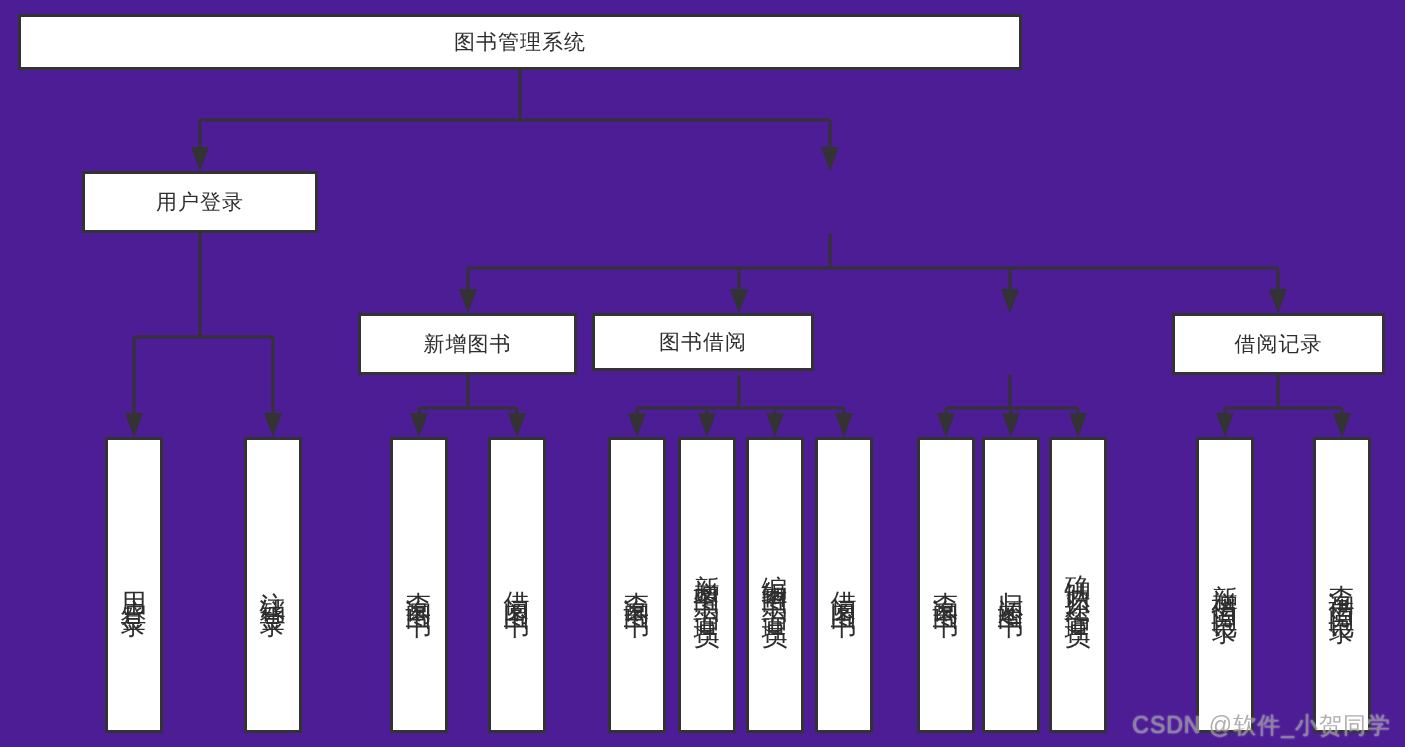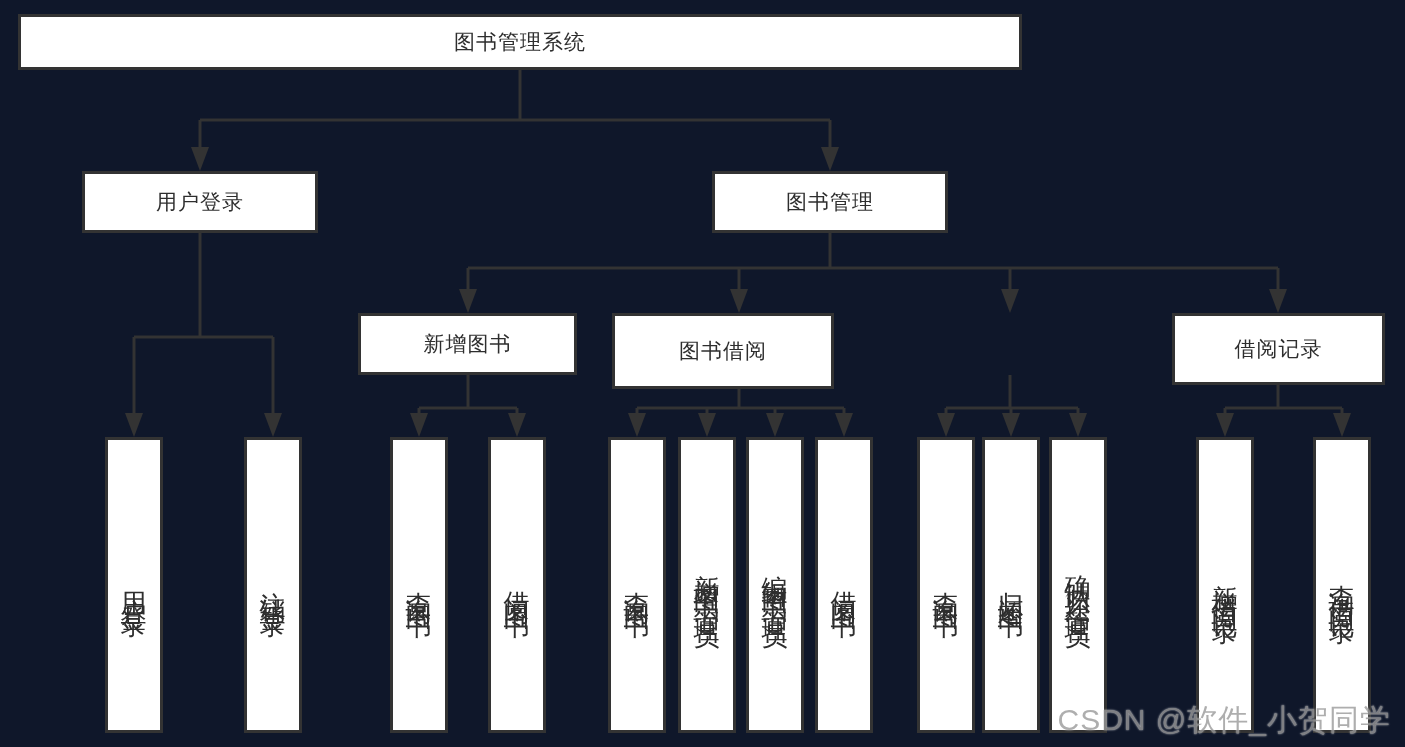--- a/index.html
+++ b/index.html
@@ -1,19 +1,19 @@
 <!DOCTYPE html>
 <html><head>
 <meta charset="utf-8">
 <style>
   html,body{margin:0;padding:0;background:#ffffff;}
   .canvas{
     position:relative;
     width:1405px;height:747px;
-    background:#0f172a;
+    background:#4c1d95;
     font-family:"Liberation Sans","DejaVu Sans",sans-serif;
     overflow:hidden;
   }
   .connectors{position:absolute;left:0;top:0;z-index:0;}
   .box{
     position:absolute;
     background:#ffffff;
     border:3px solid #333333;
     box-sizing:border-box;
     color:#2e2e2e;
@@ -27,21 +27,21 @@
     text-orientation:mixed;
     font-size:26px;
     letter-spacing:7px;
     line-height:1;
     color:#2e2e2e;
     white-space:nowrap;
   }
   .watermark{
     position:absolute;
     right:14px;bottom:6px;
-    font-size:30px;
+    font-size:23px;
     color:#9a9a9a;
     opacity:0.8;
     z-index:3;
     text-shadow:0 0 2px #ffffff;
     letter-spacing:1px;
   }
 </style>
 </head>
 <body>
 
@@ -76,25 +76,24 @@
       <polygon points="1002,413 1020,413 1011,437"></polygon>
       <polygon points="1069,413 1087,413 1078,437"></polygon>
       <polygon points="1216,413 1234,413 1225,437"></polygon>
       <polygon points="1333,413 1351,413 1342,437"></polygon>
     </g>
   </svg>
 
   <div class="box hdr" style="left:18px;top:14px;width:1004px;height:56px">图书管理系统</div>
 
   <div class="box hdr" style="left:82px;top:171px;width:236px;height:62px">用户登录</div>
-  <div class="box hdr" style="left:712px;top:171px;width:236px;height:62px">图书管理</div>
 
   <div class="box hdr" style="left:358px;top:313px;width:219px;height:62px">新增图书</div>
-  <div class="box hdr" style="left:612px;top:313px;width:222px;height:76px">图书借阅</div>
-  <div class="box hdr" style="left:1172px;top:313px;width:213px;height:72px">借阅记录</div>
+  <div class="box hdr" style="left:592px;top:313px;width:222px;height:58px">图书借阅</div>
+  <div class="box hdr" style="left:1172px;top:313px;width:213px;height:62px">借阅记录</div>
 
   <div class="box leaf" style="left:105px;top:437px;width:58px;height:296px">
     <span class="vtext">用户登录</span>
   </div>
   <div class="box leaf" style="left:244px;top:437px;width:58px;height:296px">
     <span class="vtext">注销登录</span>
   </div>
 
   <div class="box leaf" style="left:390px;top:437px;width:58px;height:296px">
     <span class="vtext">查询图书</span>

